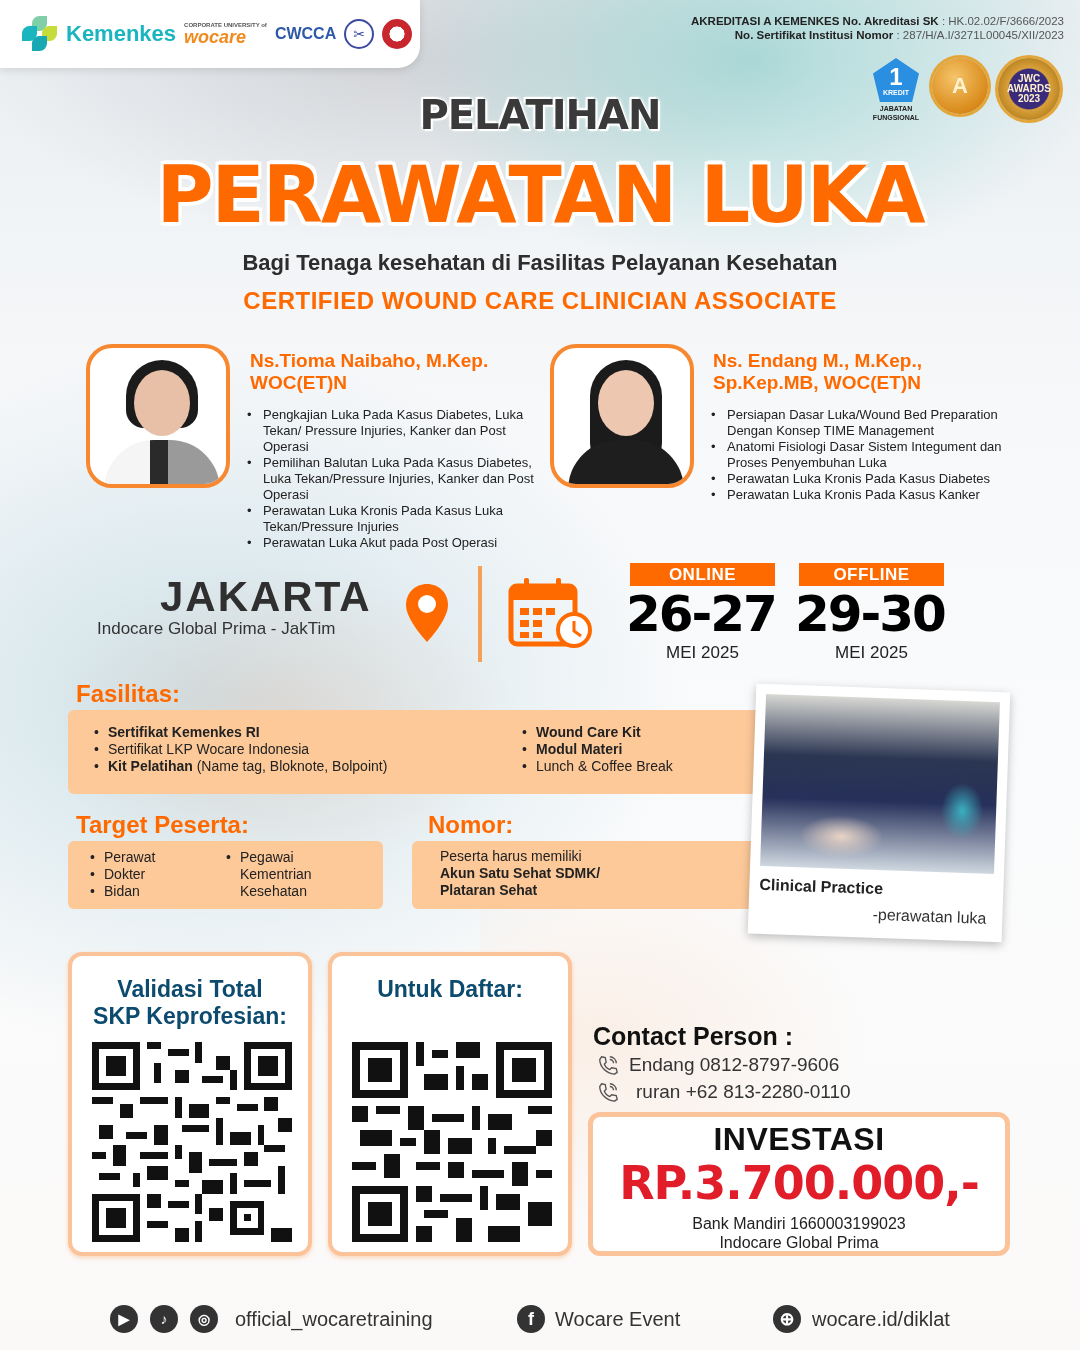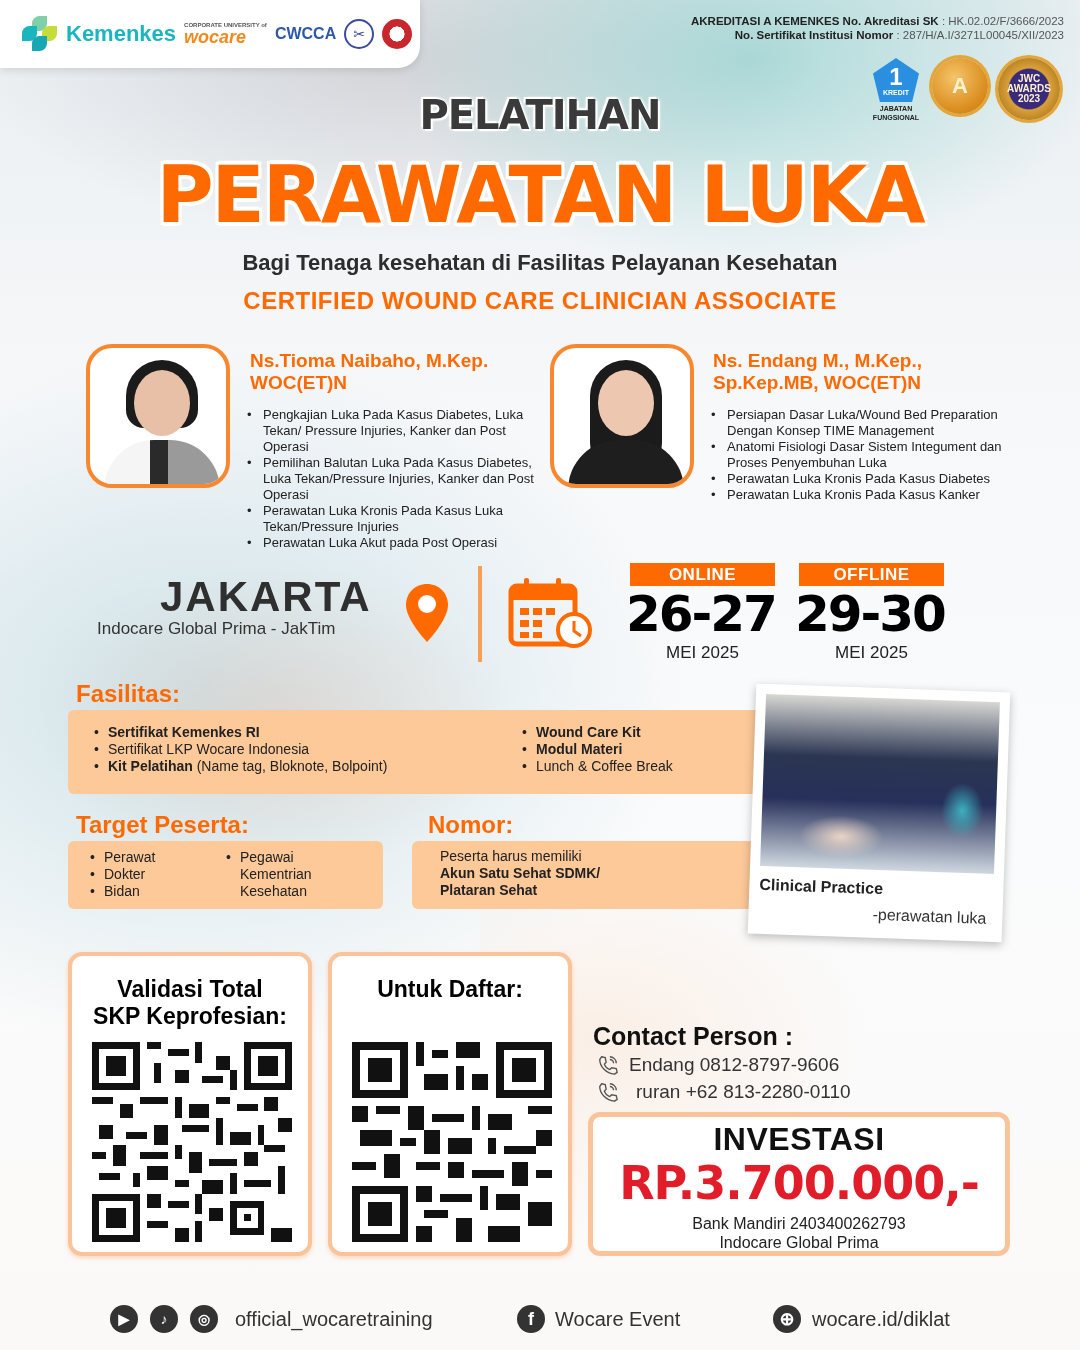--- a/index.html
+++ b/index.html
@@ -131,21 +131,21 @@
   }
   .polaroid .cap1 { font-weight: bold; font-size: 16px; color: #222; margin-top: 10px; }
   .polaroid .cap2 { font-size: 16px; color: #333; text-align: right; margin-top: 8px; padding-right: 6px; }
 
   
   .qr-card {
     position: absolute; top: 952px; height: 304px; background: #fff; border: 4px solid #fbc39a; border-radius: 14px;
     box-shadow: 0 2px 4px rgba(247,136,47,0.3);
     text-align: center;
   }
-  .qr-card .qr-title { font-weight: bold; font-size: 23px; color: #000000; line-height: 27px; margin-top: 20px; }
+  .qr-card .qr-title { font-weight: bold; font-size: 23px; color: #0c4a6e; line-height: 27px; margin-top: 20px; }
   .qr {
     position: absolute; left: 20px; top: 86px; width: 200px; height: 200px; background: #fff;
   }
   .qr svg { width: 100%; height: 100%; }
 
   .contact-title { position: absolute; left: 593px; top: 1022px; font-weight: bold; font-size: 25px; color: #111; }
   .contact-row { position: absolute; left: 597px; font-size: 19px; color: #333; display: flex; gap: 10px; align-items: center; }
   .phone-icon { width: 22px; height: 22px; }
 
   .invest {
@@ -455,21 +455,21 @@
       <path d="M5 3l4 1 1 5-2 2c1 3 3 5 6 6l2-2 5 1 1 4-3 2C10 21 3 14 3 6z" fill="none" stroke="#555" stroke-width="1.5"></path>
       <path d="M14 3a7 7 0 0 1 7 7M14 6a4 4 0 0 1 4 4" fill="none" stroke="#555" stroke-width="1.5"></path>
     </svg>
   <span>ruran +62 813-2280-0110</span>
 </div>
 
 <div class="invest">
   <div class="label">INVESTASI</div>
   <div class="price">RP.3.700.000,-</div>
   <div class="bank">
-    <div>Bank Mandiri 2403400262793</div>
+    <div>Bank Mandiri 1660003199023</div>
     <div>Indocare Global Prima</div>
   </div>
 </div>
 
 <div class="footer">
   <div class="soc" style="left:110px;">▶</div>
   <div class="soc" style="left:150px;">♪</div>
   <div class="soc" style="left:190px;">◎</div>
   <span class="foot-text" style="left:235px;">official_wocaretraining</span>
   <div class="soc" style="left:517px;font-size:18px;">f</div>

